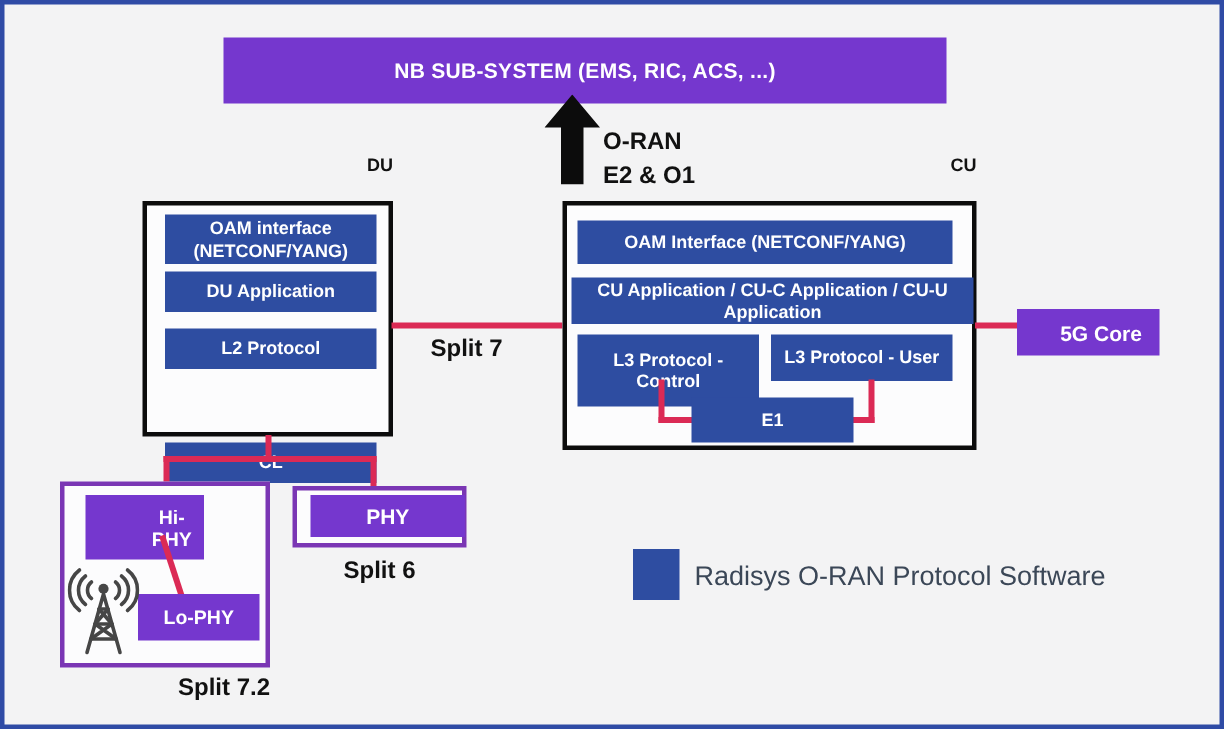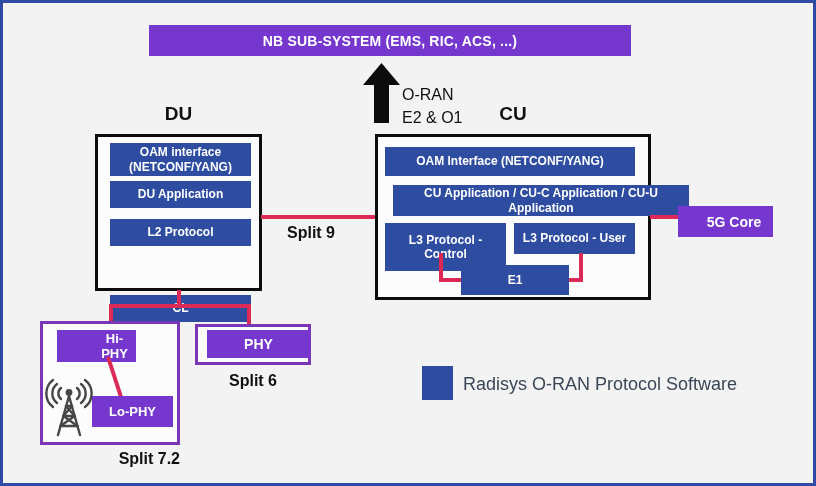--- a/index.html
+++ b/index.html
@@ -9,46 +9,46 @@
   *{margin:0;padding:0;box-sizing:border-box;}
   html,body{width:816px;height:486px;}
   body{font-family:"Liberation Sans",sans-serif;background:#fff;}
   .canvas{
     position:relative;width:816px;height:486px;background:var(--bg);
     border:3px solid var(--frame);overflow:hidden;
   }
   .abs{position:absolute;}
   
   .banner{
-    left:146px;top:22px;width:482px;height:31px;background:var(--purple);
+    left:146px;top:22px;width:482px;height:44px;background:var(--purple);
     color:#fff;font-weight:bold;font-size:14px;display:flex;align-items:center;justify-content:center;
     letter-spacing:.2px;
   }
   
   .up-arrow{left:360px;top:60px;width:37px;height:60px;}
-  .arrow-label{left:399px;top:80px;color:var(--ink);font-weight:normal;font-size:16px;line-height:23px;}
+  .arrow-label{left:399px;top:80px;color:var(--ink);font-weight:bold;font-size:16px;line-height:23px;}
   
-  .sect-title{color:var(--ink);font-weight:bold;font-size:19px;text-align:center;}
+  .sect-title{color:var(--ink);font-weight:bold;font-size:12px;text-align:right;}
   .du-title{left:92px;top:100px;width:167px;}
   .cu-title{left:372px;top:100px;width:276px;}
   
   .node-box{background:#FCFCFD;border:3px solid #0C0C0C;}
   .du-box{left:92px;top:131px;width:167px;height:157px;}
   .cu-box{left:372px;top:131px;width:276px;height:166px;}
   
   .bluebox{
     background:var(--blue);color:#fff;font-weight:bold;font-size:12px;line-height:1.2;
     display:flex;align-items:center;justify-content:center;text-align:center;padding:2px 4px;
   }
   .du-b1{left:107px;top:140px;width:141px;height:33px;}
   .du-b2{left:107px;top:178px;width:141px;height:27px;}
   .du-b3{left:107px;top:216px;width:141px;height:27px;}
   .du-b4{left:107px;top:254px;width:141px;height:27px;margin-top:38px;}
   .cu-oam{left:382px;top:144px;width:250px;height:29px;}
-  .cu-app{left:390px;top:182px;width:296px;height:31px;}
+  .cu-app{left:378px;top:182px;width:268px;height:31px;}
   .cu-l3c{left:382px;top:220px;width:121px;height:48px;}
   .cu-l3u{left:511px;top:220px;width:121px;height:31px;}
   .cu-e1{left:458px;top:262px;width:108px;height:30px;}
   
   .pbox{
     background:var(--purple);color:#fff;font-weight:bold;font-size:14px;
     display:flex;align-items:center;justify-content:center;text-align:center;
   }
   .core-box{left:675px;top:203px;width:95px;height:31px;padding-left:17px;}
   
@@ -61,21 +61,21 @@
   .e1-rh{left:564px;top:275px;width:16px;height:4px;}
   .du-down{left:174px;top:287px;width:4px;height:17px;}
   .t-bar{left:106px;top:301px;width:142px;height:4px;}
   .t-left{left:106px;top:301px;width:4px;height:18px;}
   .t-right{left:244px;top:301px;width:4px;height:21px;}
   .phy-diag{left:103px;top:354px;width:4px;height:42px;transform-origin:2px 0;transform:rotate(-18deg);}
   
   .split-outline{background:#FCFCFD;border:3px solid var(--purple-border);}
   .s72-box{left:37px;top:318px;width:140px;height:124px;}
   .s6-box{left:192px;top:321px;width:116px;height:41px;}
-  .hi-phy{left:54px;top:327px;width:79px;height:32px;font-size:13px;padding-left:36px;}
+  .hi-phy{left:54px;top:327px;width:79px;height:43px;font-size:13px;padding-left:36px;}
   .lo-phy{left:89px;top:393px;width:81px;height:31px;font-size:13px;}
   .phy{left:204px;top:327px;width:103px;height:28px;text-align:right;}
   .split-label{color:var(--ink);font-weight:bold;font-size:16px;text-align:center;}
   .s72-label{left:37px;top:447px;width:140px;text-align:right;}
   .s6-label{left:192px;top:369px;width:116px;}
   .split2-label{left:258px;top:221px;width:100px;color:var(--ink);font-weight:bold;font-size:16px;text-align:center;}
   
   .antenna{left:42px;top:375px;width:48px;height:60px;}
   
   .legend-swatch{left:419px;top:363px;width:31px;height:34px;background:var(--blue);}
@@ -99,21 +99,21 @@
   </div>
 
   <div class="abs sect-title du-title">DU</div>
   <div class="abs node-box du-box"></div>
   <div class="abs bluebox du-b1">OAM interface (NETCONF/YANG)</div>
   <div class="abs bluebox du-b2">DU Application</div>
   <div class="abs bluebox du-b3">L2 Protocol</div>
   <div class="abs bluebox du-b4">CL</div>
 
   <div class="abs line split2-line"></div>
-  <div class="abs split2-label">Split 9</div>
+  <div class="abs split2-label">Split 7</div>
 
   <div class="abs sect-title cu-title">CU</div>
   <div class="abs node-box cu-box"></div>
   <div class="abs bluebox cu-oam">OAM Interface (NETCONF/YANG)</div>
   <div class="abs bluebox cu-app">CU Application / CU-C Application / CU-U Application</div>
   <div class="abs bluebox cu-l3c">L3 Protocol - Control</div>
   <div class="abs bluebox cu-l3u">L3 Protocol - User</div>
   <div class="abs line e1-lv"></div>
   <div class="abs line e1-lh"></div>
   <div class="abs line e1-rv"></div>

